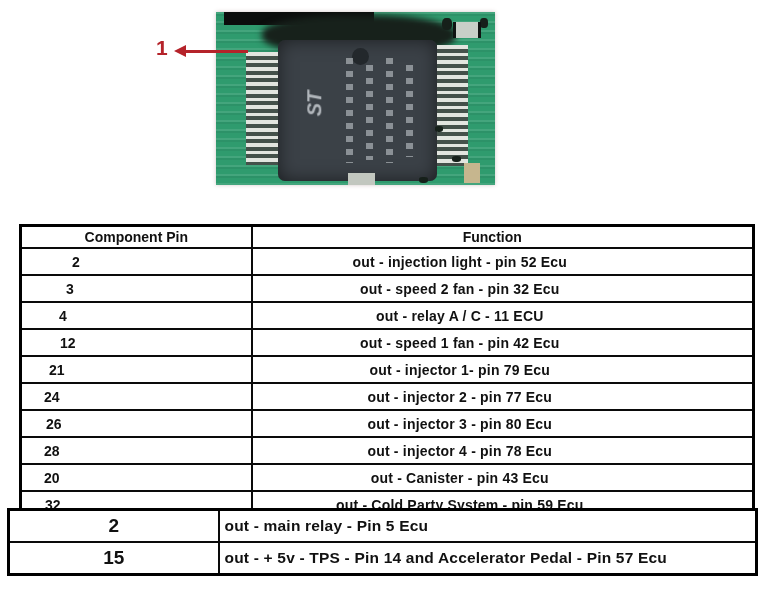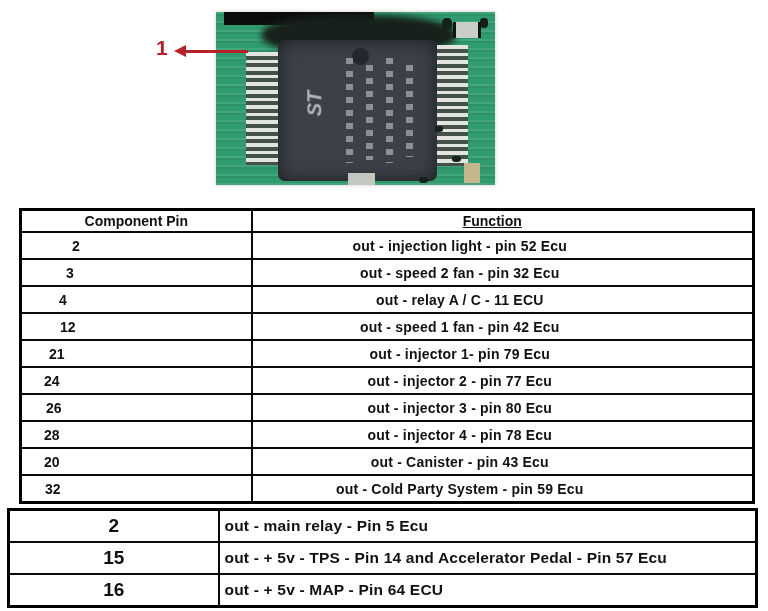--- a/index.html
+++ b/index.html
@@ -45,27 +45,27 @@
   .arrow-line{position:absolute;left:184px;top:50px;width:64px;height:3px;
       background:#b5232a;z-index:5;}
   .arrow-head{position:absolute;left:174px;top:45px;width:0;height:0;z-index:5;
       border-top:6px solid transparent;border-bottom:6px solid transparent;
       border-right:12px solid #b5232a;}
 
   
   table{border-collapse:collapse;table-layout:fixed;background:#fff;}
   th,td{padding:0;vertical-align:middle;font-weight:bold;color:#111;}
 
-  .t1{position:absolute;left:19px;top:208px;width:733px;border:3px solid #000;padding-left:16px;}
+  .t1{position:absolute;left:19px;top:224px;width:733px;border:3px solid #000;padding-left:16px;}
   .t1 th,.t1 td{border:2px solid #0a0a0a;}
   .t1 th{height:20px;font-size:14px;text-align:center;}
   .t1 td{height:25px;font-size:14px;}
   .t1 .pin{text-align:left;}
   .t1 .fn{text-align:center;padding-right:85px;letter-spacing:.2px;}
-  .t1 th.fn-h{padding-right:20px;text-decoration:underline;}
+  .t1 th.fn-h{padding-right:20px;}
   .t1 tbody tr:nth-child(1) .pin{padding-left:50px;}
   .t1 tbody tr:nth-child(2) .pin{padding-left:44px;}
   .t1 tbody tr:nth-child(3) .pin{padding-left:37px;}
   .t1 tbody tr:nth-child(4) .pin{padding-left:38px;}
   .t1 tbody tr:nth-child(5) .pin{padding-left:27px;}
   .t1 tbody tr:nth-child(6) .pin{padding-left:22px;border-radius:11px;}
   .t1 tbody tr:nth-child(7) .pin{padding-left:24px;}
   .t1 tbody tr:nth-child(8) .pin{padding-left:22px;}
   .t1 tbody tr:nth-child(9) .pin{padding-left:22px;}
   .t1 tbody tr:nth-child(10) .pin{padding-left:23px;}
@@ -170,20 +170,16 @@
       </colgroup>
     <tbody>
       <tr>
         <td class="pin">2</td>
         <td class="fn">out - main relay - Pin 5 Ecu</td>
       </tr>
       <tr>
         <td class="pin">15</td>
         <td class="fn">out - + 5v - TPS - Pin 14 and Accelerator Pedal - Pin 57 Ecu</td>
       </tr>
-      <tr>
-        <td class="pin">16</td>
-        <td class="fn">out - + 5v - MAP - Pin 64 ECU</td>
-      </tr>
     </tbody>
   </table>
 
 </div>
 
 </body></html>

